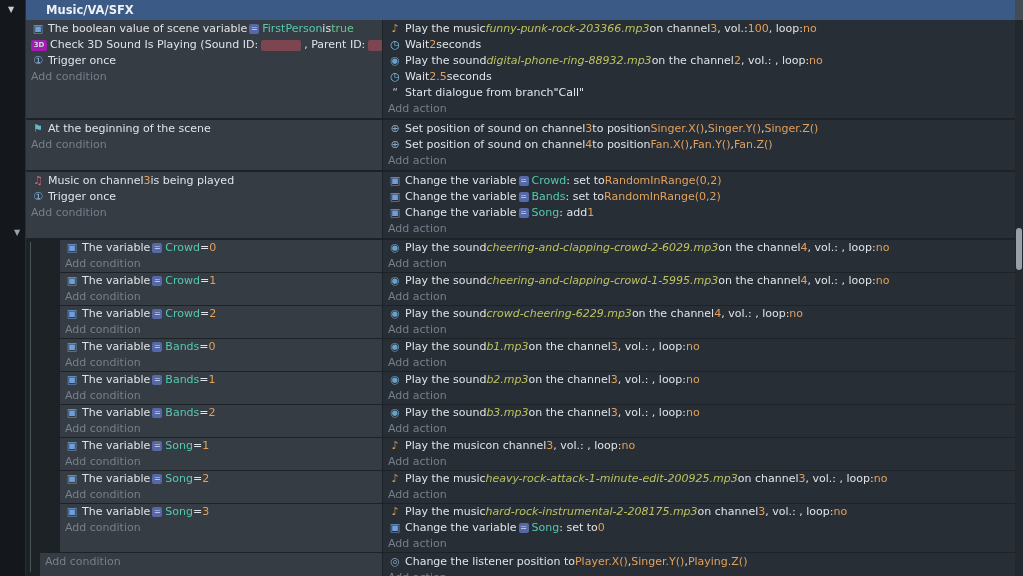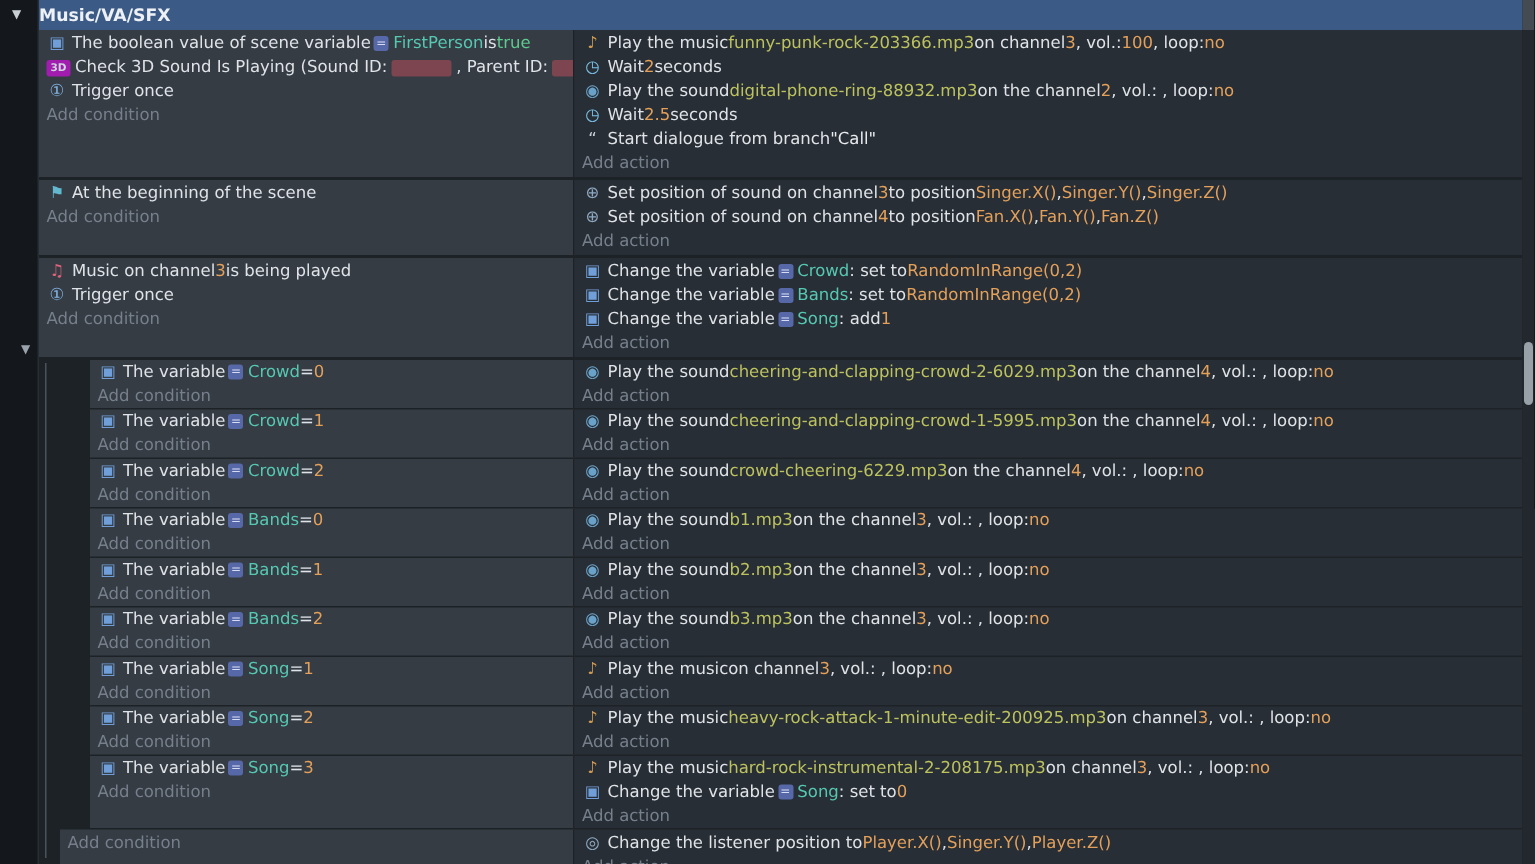--- a/index.html
+++ b/index.html
@@ -8,21 +8,21 @@
     position: relative; width: 1023px; height: 576px; overflow: hidden;
     background: #1d2227; color: #dfe3e8;
     font-family: "DejaVu Sans", "Liberation Sans", sans-serif;
   }
   .rail { position:absolute; left:0; top:0; width:26px; height:100%;
           background:#14181c; border-right:1px solid #262d34; }
   .arrow { position:absolute; font-size:8px; color:#c9ced4; cursor:pointer; }
   .arrow.sub-arrow { color:#9aa2ab; }
   .header { position:absolute; left:26px; top:0; right:8px; height:20px;
             background:var(--header_bg,#3b5a85); display:flex; align-items:center;
-            padding-left:0; font-size:11.5px; font-weight:bold; color:#edf1f6; }
+            padding-left:20px; font-size:11.5px; font-weight:bold; color:#edf1f6; }
   .scrollbar { position:absolute; right:0; top:20px; width:8px; bottom:0; background:#23282e; }
   .scroll-corner { position:absolute; right:0; top:0; width:8px; height:20px; background:#454b52; }
   .thumb { position:absolute; right:1px; top:208px; width:6px; height:42px;
            background:#98a0a8; border-radius:3px; }
   .sheet { position:absolute; left:26px; top:20px; right:8px; bottom:0; overflow:hidden; }
   .tree-line { position:absolute; left:4px; top:222px; width:1px; height:330px; background:#4a525c; }
   .event { display:flex; margin-bottom:2px; position:relative; }
   .event.sub { margin-left:34px; margin-bottom:1px; }
   .event.bottom { margin-left:14px; }
   .cond { background:#353c44; padding:1px 0; border-right:1px solid #1d2227; overflow:hidden; }
@@ -31,21 +31,21 @@
   .row { height:16px; line-height:16px; display:flex; align-items:center;
          padding-left:5px; white-space:nowrap; overflow:hidden; font-size:11px; }
   .icon { flex:0 0 14px; width:14px; text-align:center; margin-right:3px; font-size:11px; }
   .icon-badge { flex:0 0 16px; width:16px; font-size:7px; font-weight:bold;
                 border-radius:2px; height:11px; line-height:11px; }
   .var-badge { flex:0 0 10px; width:10px; height:10px; background:#5668a8; border-radius:2px;
                color:#d6ddf2; font-size:8px; line-height:10px; text-align:center; margin:0 3px 0 2px; }
   .seg-t { color:#dfe3e8; }
   .seg-v { color:var(--variable,#56c8b2); }
   .seg-n { color:var(--value,#e3a05b); }
-  .seg-f { color:var(--filename,#bcc25e); }
+  .seg-f { color:var(--filename,#bcc25e);font-style:italic; }
   .seg-g { color:var(--boolean,#5fc98f); }
   .seg-q { color:#e8ebef; }
   .seg-p { flex:0 0 40px; width:40px; height:11px; background:#7d4550; border-radius:2px; margin:0 3px; }
   .add-label { color:var(--add_link,#767f8b); }
 </style>
 </head>
 <body>
 
 <div class="stage">
   <div class="rail">
@@ -492,21 +492,21 @@
             </div>
           </div>
           <div class="act">
             <div class="row">
               <span class="icon" style="color: rgb(143, 168, 192);">◎</span>
               <span class="seg-t">Change the listener position to </span>
               <span class="seg-n">Player.X()</span>
               <span class="seg-t">, </span>
               <span class="seg-n">Singer.Y()</span>
               <span class="seg-t">, </span>
-              <span class="seg-n">Player.Z()</span>
+              <span class="seg-n">Playing.Z()</span>
             </div>
             <div class="row add-row">
               <span class="add-label">Add action</span>
             </div>
           </div>
         </div>
       </div>
   </div>
 </div>
 

